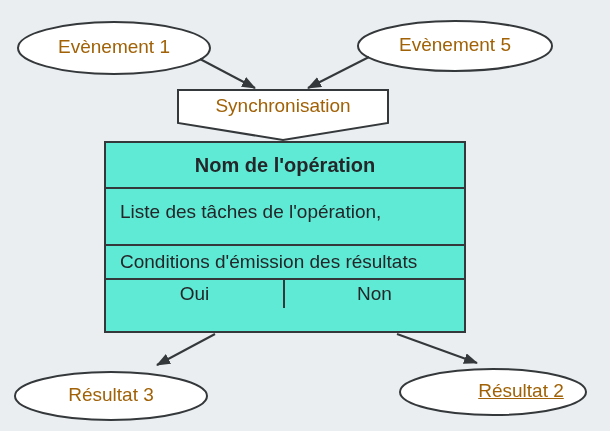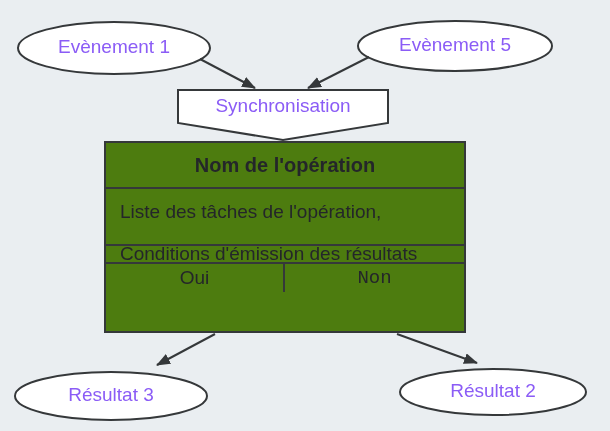--- a/index.html
+++ b/index.html
@@ -23,51 +23,51 @@
     left: 0;
     top: 0;
     width: 610px;
     height: 431px;
   }
   .label {
     position: absolute;
     transform: translate(-50%, -50%);
     white-space: nowrap;
     font-size: 19px;
-    color: #8b5cf6;
+    color: #a16207;
   }
   .op-box {
     position: absolute;
     left: 104px;
     top: 141px;
     width: 362px;
     height: 192px;
     box-sizing: border-box;
     border: 2px solid #35383a;
-    background: #4d7c0f;
+    background: #5eead4;
     font-size: 19px;
   }
   .op-title {
     height: 44px;
     display: flex;
     align-items: center;
     justify-content: center;
     font-weight: bold;
     font-size: 20px;
   }
   .op-body {
     box-sizing: border-box;
     height: 57px;
     border-top: 2px solid #35383a;
     padding: 7px 10px 0 14px;
     line-height: 32px;
   }
   .op-cond {
     box-sizing: border-box;
-    height: 18px;
+    height: 34px;
     border-top: 2px solid #35383a;
     display: flex;
     align-items: center;
     padding-left: 14px;
   }
   .op-outcomes {
     box-sizing: border-box;
     height: 30px;
     border-top: 2px solid #35383a;
     display: flex;
@@ -78,21 +78,20 @@
     justify-content: center;
   }
   .op-outcome.yes {
     width: 177px;
     box-sizing: border-box;
   }
   .op-outcome.no {
     flex: 1;
     box-sizing: border-box;
     border-left: 2px solid #35383a;
-    font-family: Liberation Mono, monospace;
   }
 </style>
 </head>
 <body>
 
 <div class="stage">
 
   <svg class="shapes" viewBox="0 0 610 431" xmlns="http://www.w3.org/2000/svg">
     <defs>
       <marker id="arrowhead" markerUnits="userSpaceOnUse" markerWidth="16" markerHeight="12" refX="13" refY="5.5" orient="auto">
@@ -128,15 +127,15 @@
     </div>
     <div class="op-cond">Conditions d'émission des résultats</div>
     <div class="op-outcomes">
       <div class="op-outcome yes">Oui</div>
       <div class="op-outcome no">Non</div>
     </div>
   </div>
 
   <div class="label" style="left:111px; top:395px;">Résultat 3</div>
 
-  <div class="label" style="left:493px; top:391px;">Résultat 2</div>
+  <div class="label" style="left:521px; top:391px;text-decoration:underline;">Résultat 2</div>
 
 </div>
 
 </body></html>

